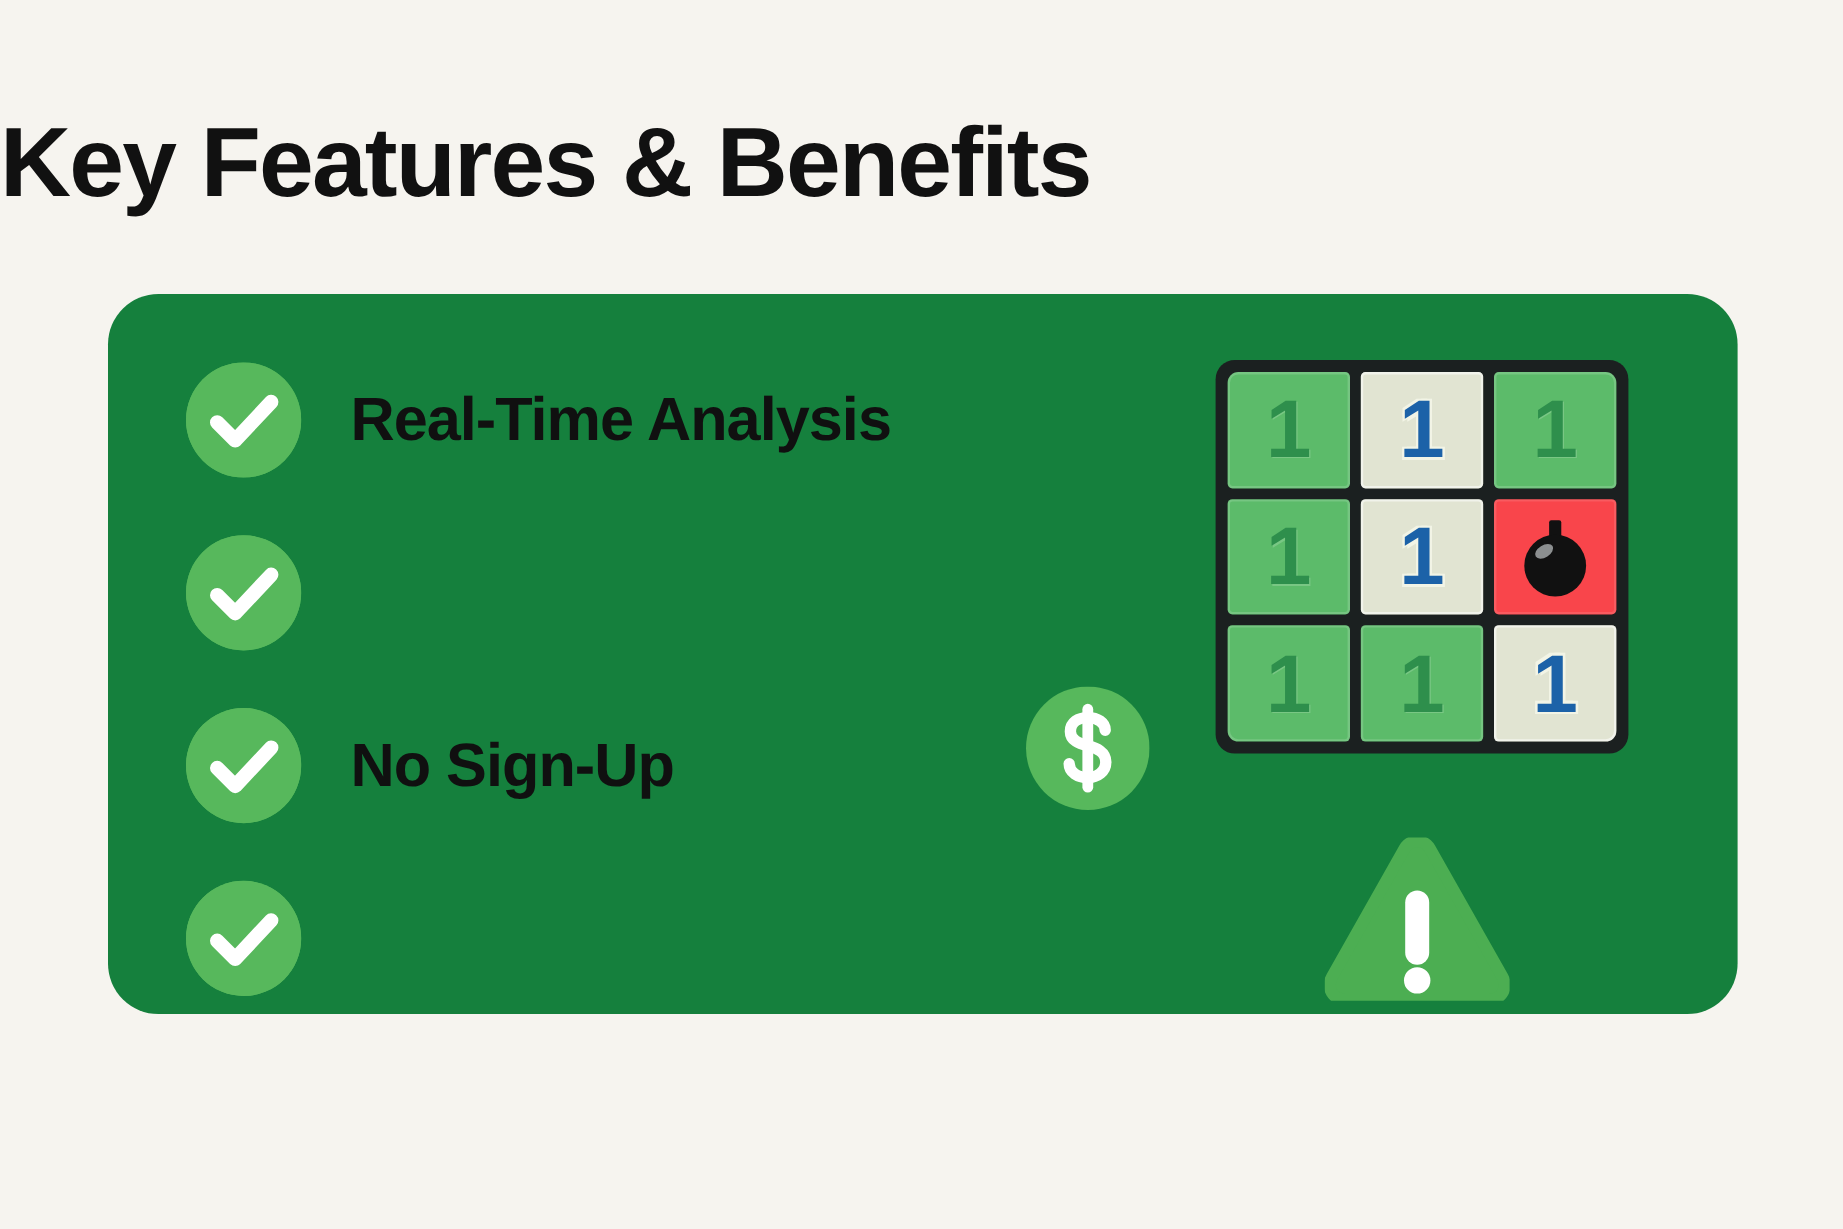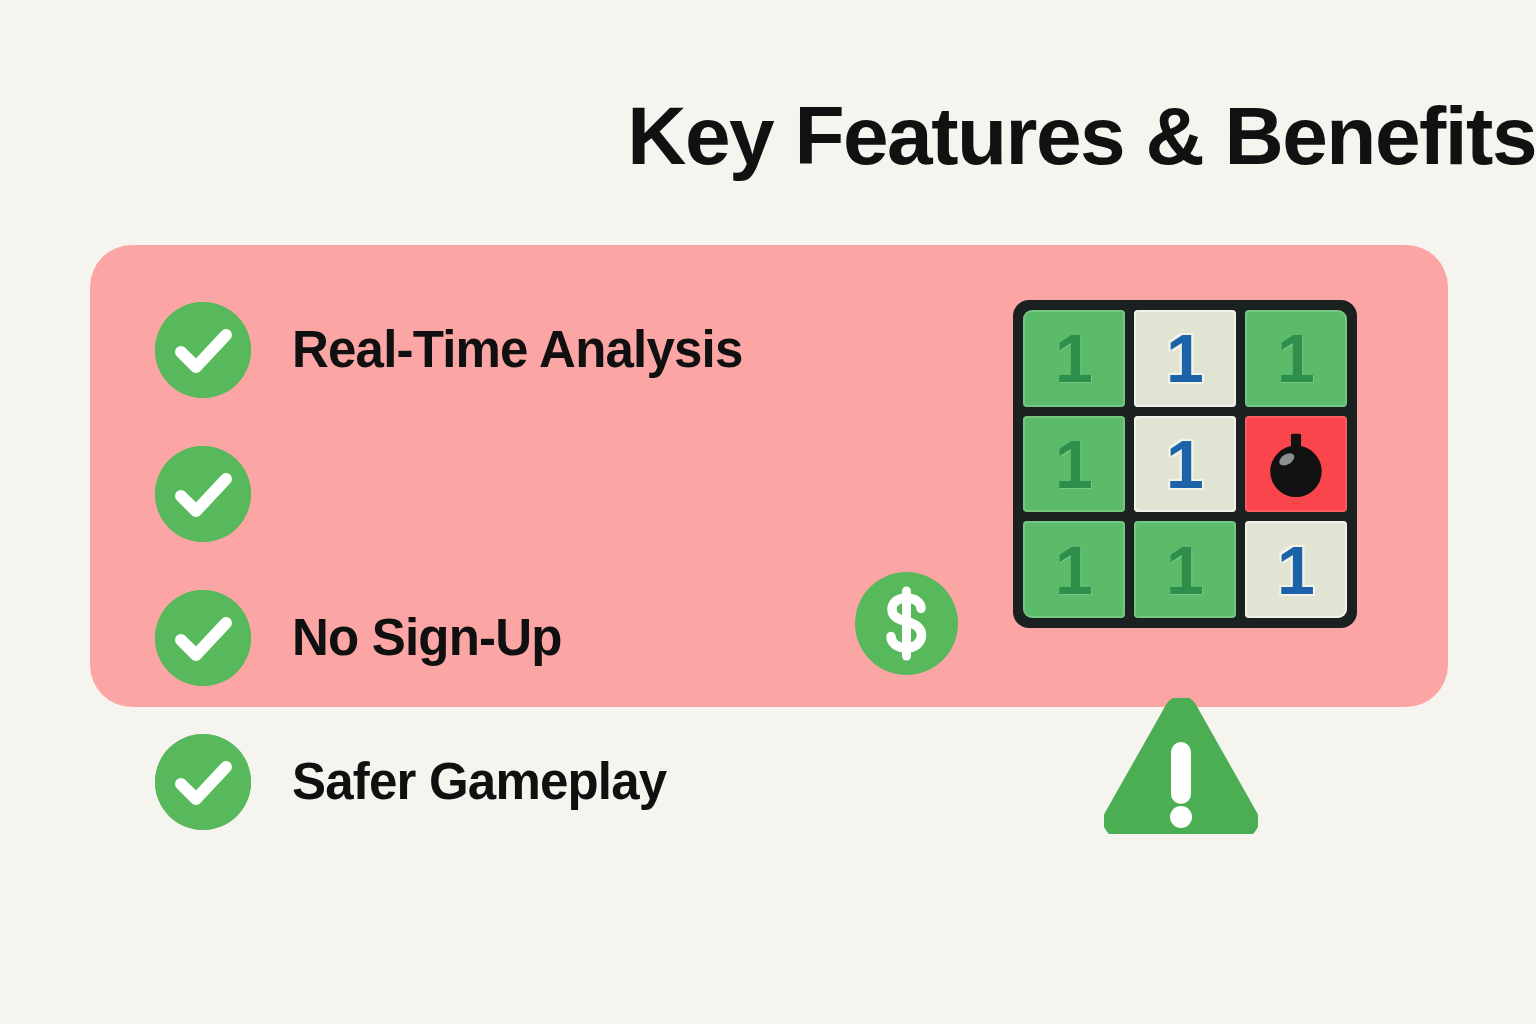--- a/index.html
+++ b/index.html
@@ -22,37 +22,37 @@
     width: 1536px;
     height: 1024px;
   }
 
   
   .page-title {
     position: absolute;
     left: 0;
     top: 88px;
     width: 1536px;
-    text-align: right;
+    text-align: left;
     font-size: 82px;
     line-height: 96px;
     font-weight: 700;
     letter-spacing: -1.5px;
     color: #111111;
     white-space: nowrap;
   }
 
   
   .card {
     position: absolute;
     left: 90px;
     top: 245px;
     width: 1358px;
-    height: 462px;
-    background: #fca5a5;
+    height: 600px;
+    background: #15803d;
     border-radius: 42px;
   }
 
   
   .feature-list {
     position: absolute;
     left: 65px;
     top: 57px;
     width: 700px;
   }
@@ -213,21 +213,20 @@
         <span class="feature-label">No Sign-Up</span>
       </div>
 
       <div class="feature-row">
         <span class="check-circle">
           <svg viewBox="0 0 96 96" aria-hidden="true">
             <circle cx="48" cy="48" r="48" fill="#57b85c"></circle>
             <path d="M26 50 L41 65 L71 33" fill="none" stroke="#ffffff" stroke-width="12" stroke-linecap="round" stroke-linejoin="round"></path>
           </svg>
         </span>
-        <span class="feature-label">Safer Gameplay</span>
       </div>
 
     </div>
 
     <div class="mine-grid" style="left:923px; top:55px;">
 
       <div class="cell hidden-cell tl">
         <span class="cell-num">1</span>
       </div>
       <div class="cell revealed-cell">

